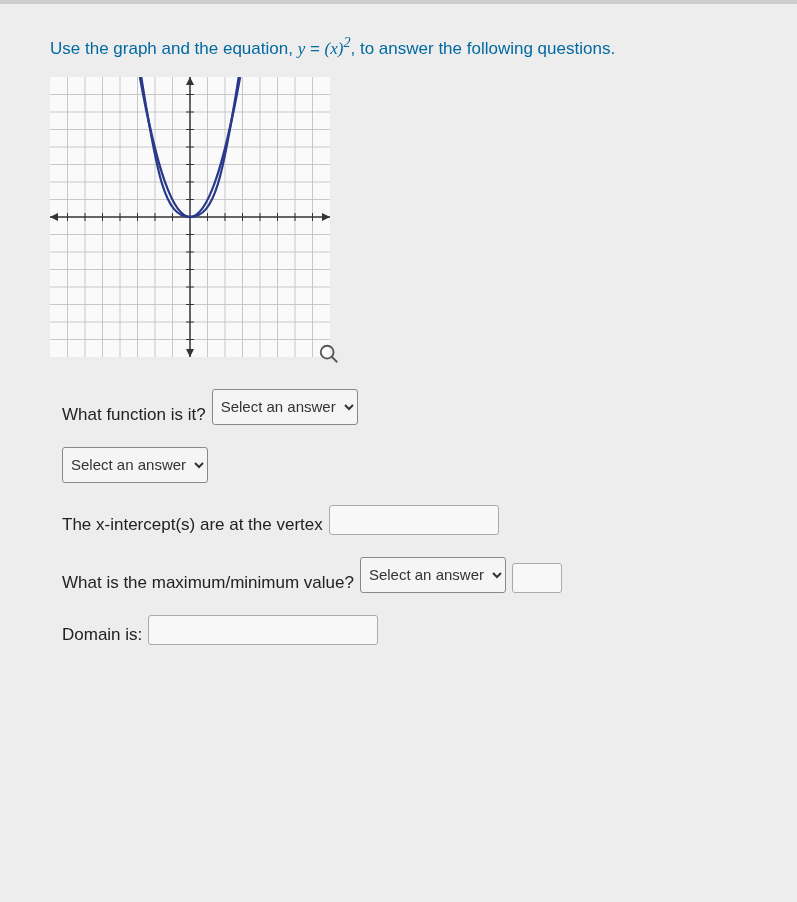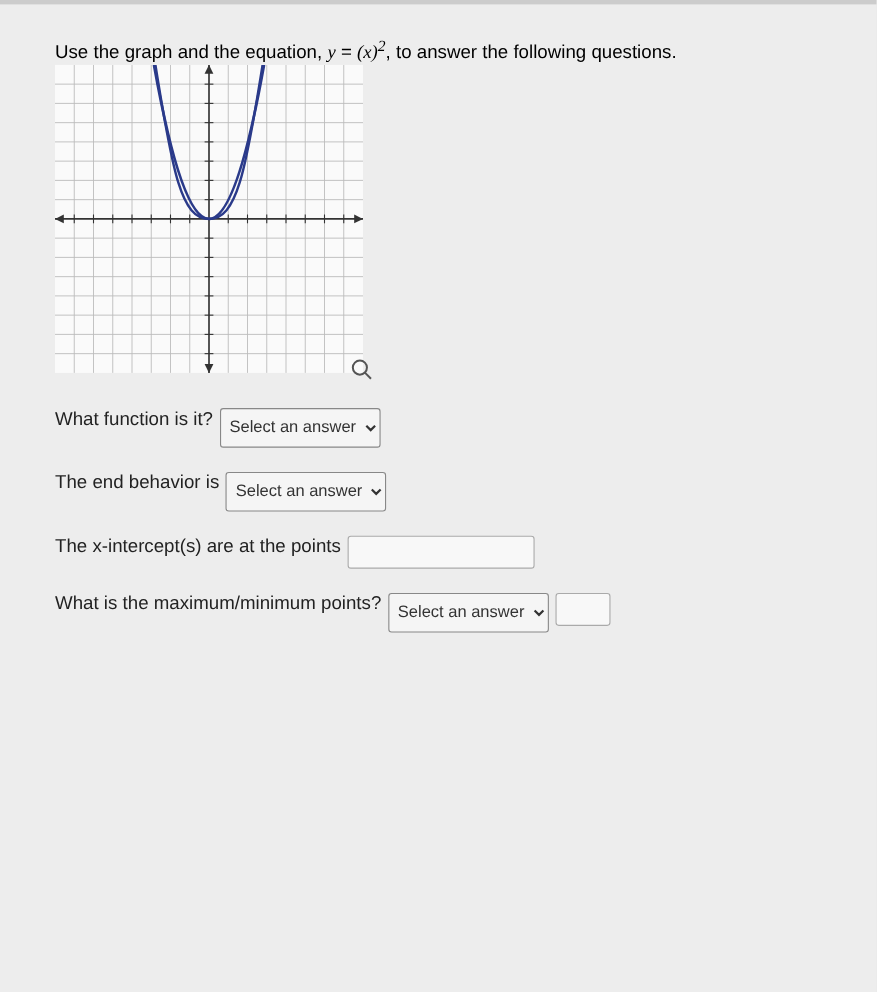--- a/index.html
+++ b/index.html
@@ -16,22 +16,22 @@
       position: relative;
     }
     .page {
       background: #ededed;
       padding: 30px 30px 30px 50px;
       min-height: 100%;
       border-top: 4px solid #ccc;
     }
     .instruction {
       font-size: 17px;
-      color: #000000;
-      margin-bottom: 1px;
+      color: #0369a1;
+      margin-bottom: 18px;
     }
     .instruction .math-var {
       font-style: italic;
       font-family: 'Times New Roman', serif;
     }
     .graph-container {
       position: relative;
       width: 290px;
       height: 290px;
       margin-bottom: 8px;
@@ -53,25 +53,25 @@
       bottom: 2px;
       width: 22px;
       height: 22px;
       cursor: pointer;
     }
     .magnify svg {
       width: 100%;
       height: 100%;
     }
     .question-row {
-      margin: 22px 0;
+      margin: 22px 12px;
       font-size: 17px;
       color: #222;
       display: flex;
-      align-items: flex-start;
+      align-items: flex-end;
       flex-wrap: wrap;
       gap: 6px;
     }
     .question-row .label {
       white-space: nowrap;
     }
     select.answer-select {
       font-size: 15px;
       padding: 2px 4px;
       border: 1px solid #888;
@@ -184,35 +184,38 @@
 
   <div class="question-row">
     <span class="label">What function is it?</span>
     <select class="answer-select">
       <option>Select an answer</option>
     </select>
   </div>
 
 
   <div class="question-row">
-    <span class="label">The end behavior is</span>
     <select class="answer-select">
       <option>Select an answer</option>
     </select>
   </div>
 
   <div class="question-row">
-    <span class="label">The x-intercept(s) are at the points</span>
+    <span class="label">The x-intercept(s) are at the vertex</span>
     <input type="text" class="answer-input w-med" style="">
   </div>
 
 
   <div class="question-row">
-    <span class="label">What is the maximum/minimum points?</span>
+    <span class="label">What is the maximum/minimum value?</span>
     <select class="answer-select">
       <option>Select an answer</option>
     </select>
     <input type="text" class="answer-input w-small" style="">
   </div>
 
+  <div class="question-row">
+    <span class="label">Domain is:</span>
+    <input type="text" class="answer-input w-wide" style="">
+  </div>
 
 
 </div>
 
 </body></html>

